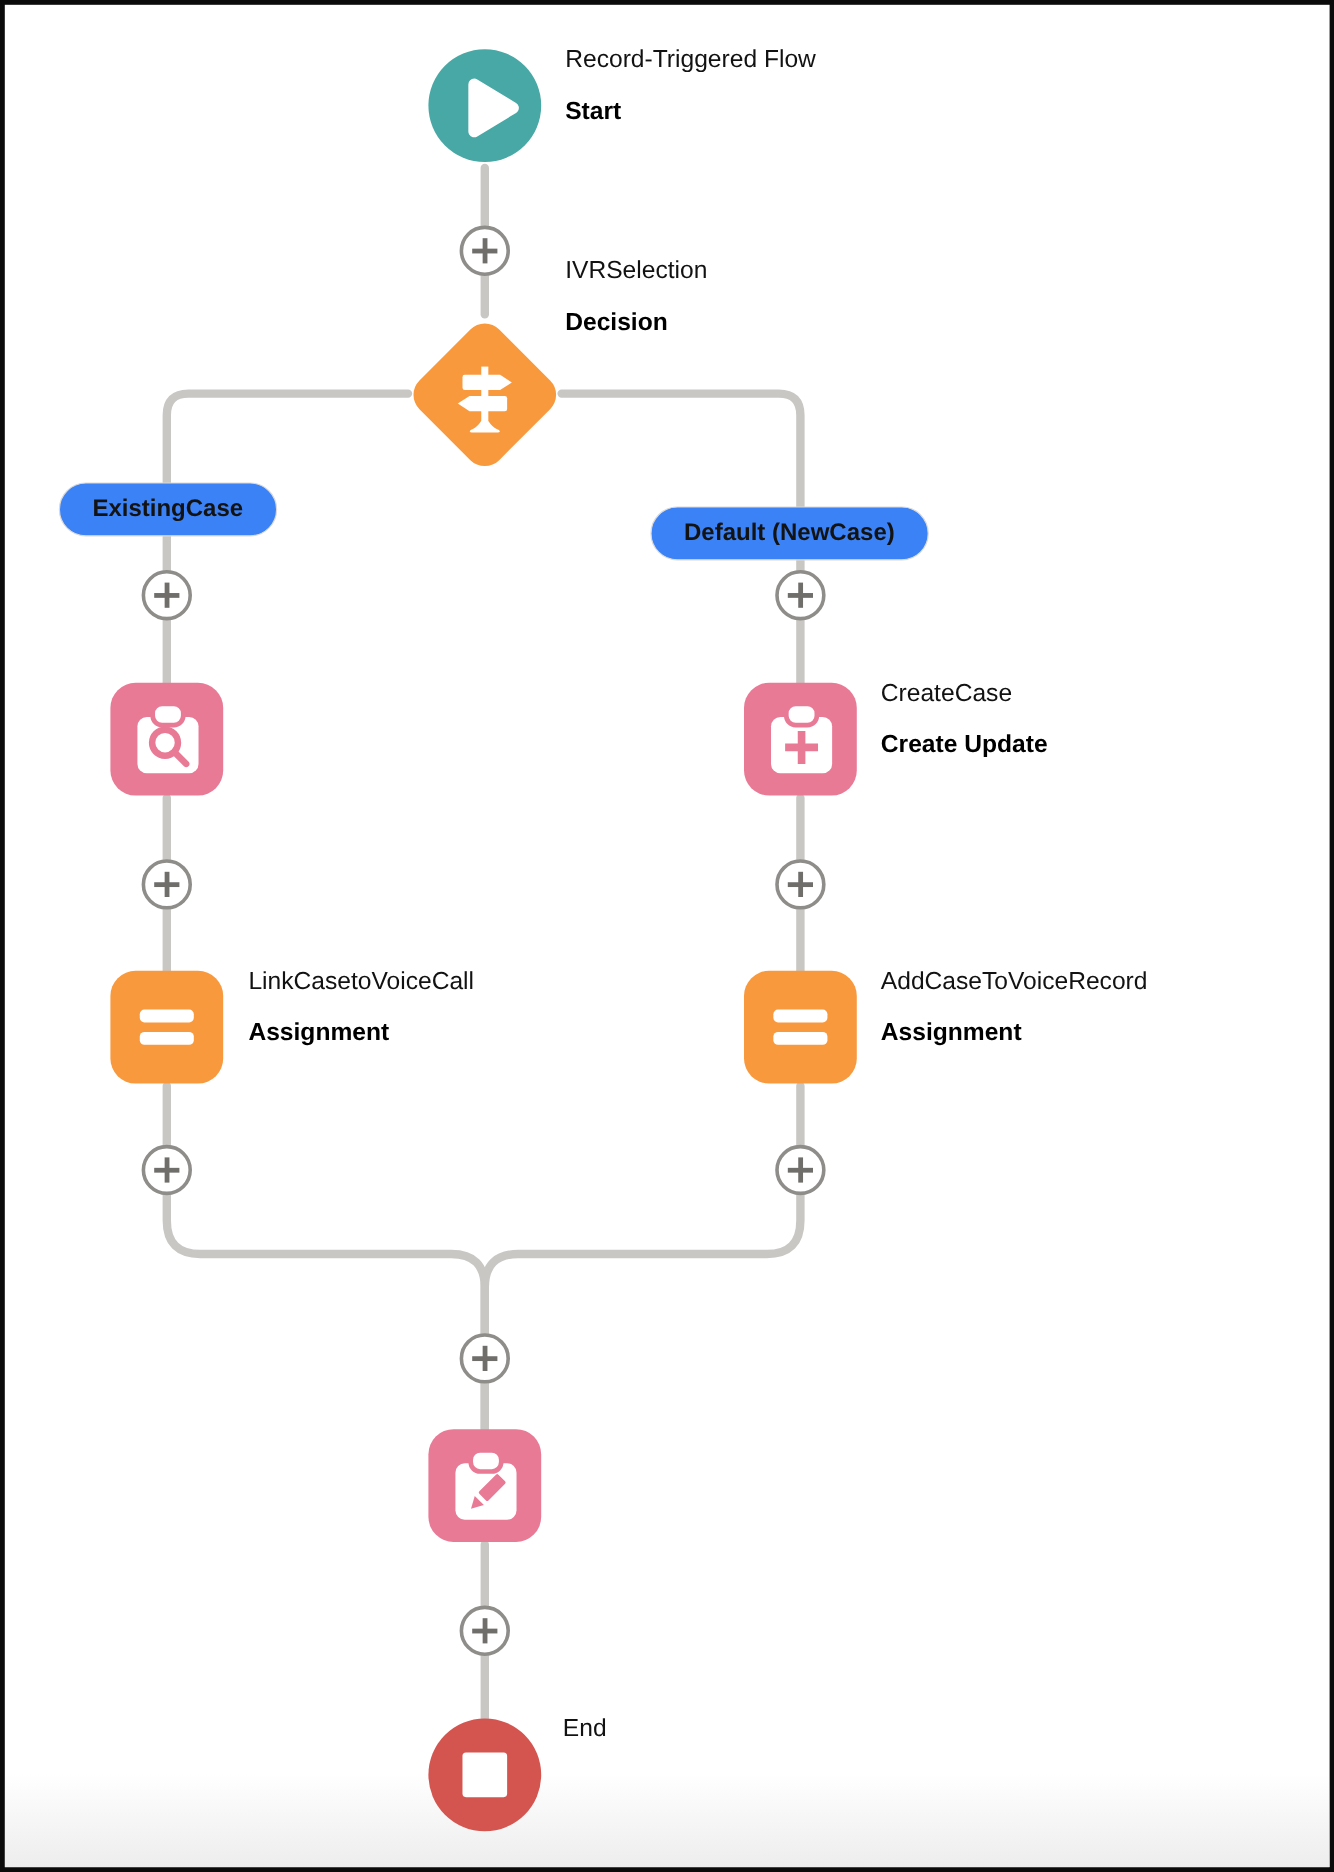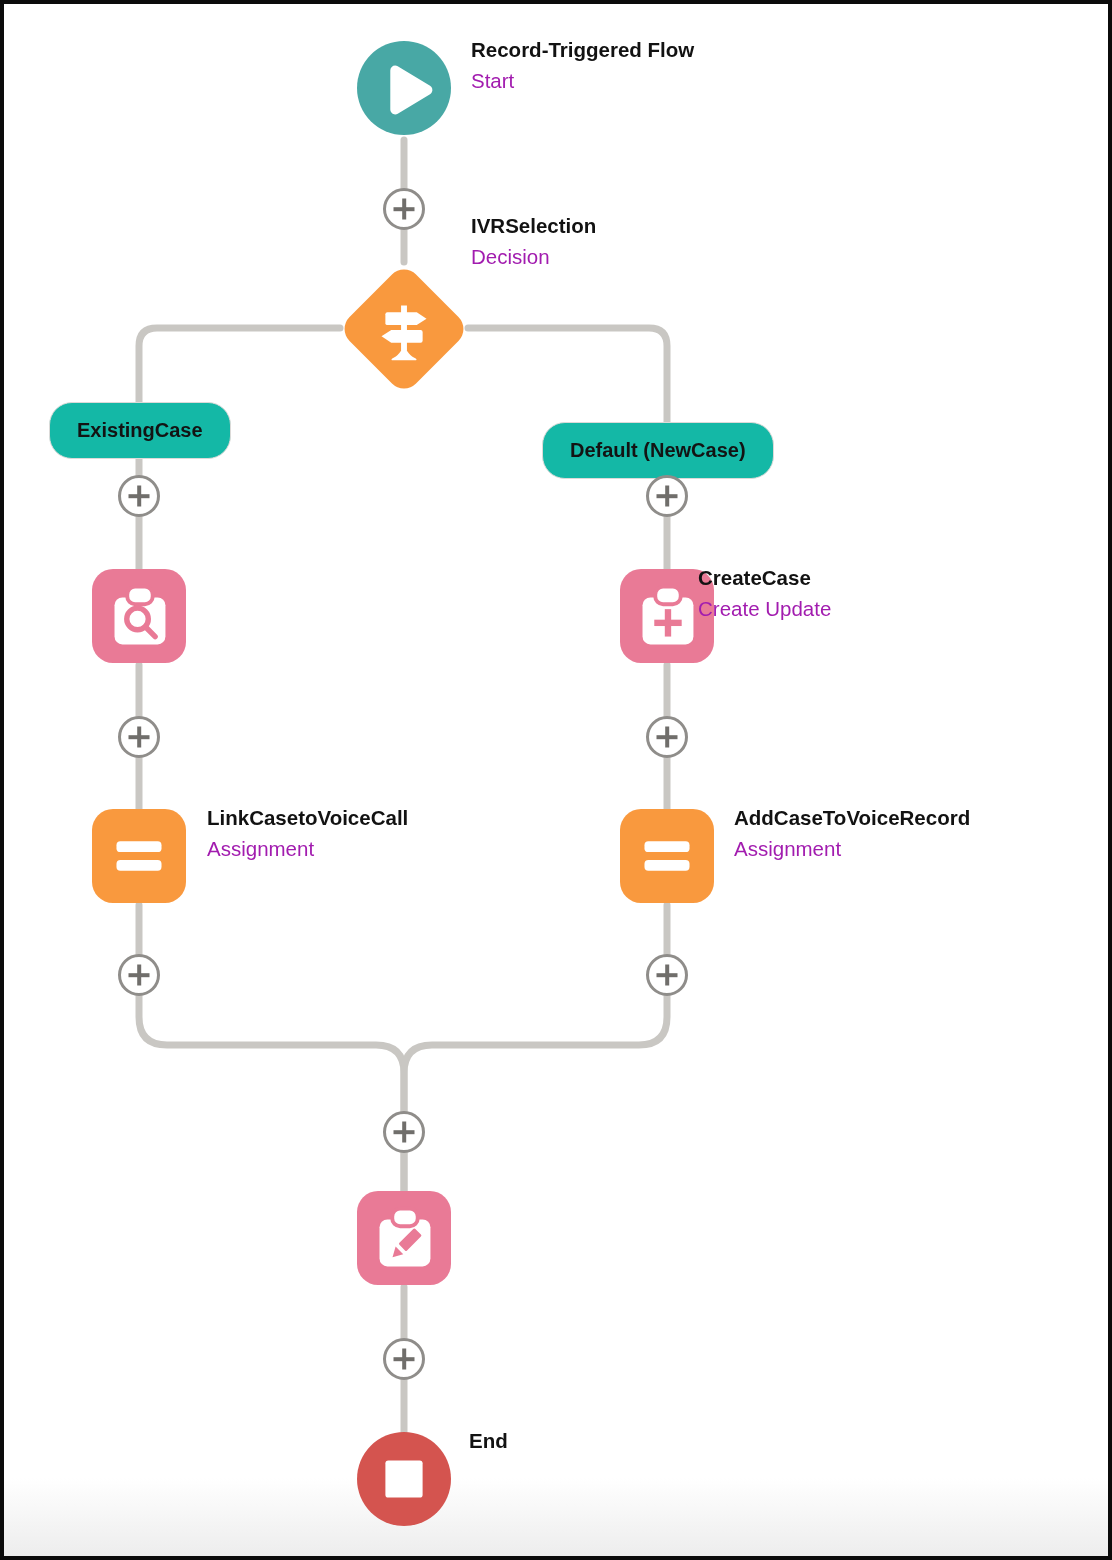--- a/index.html
+++ b/index.html
@@ -52,30 +52,30 @@
   }
   #node-decision svg { transform: rotate(-45deg); }
   
   .node-label {
     position: absolute;
     font-size: 20.5px;
     line-height: 31px;
     color: #161616;
     white-space: nowrap;
   }
-  .node-label .t { font-weight: 700; color: #121212; }
-  .node-label .s { font-weight: 400; color: #a21caf; }
+  .node-label .t { font-weight: 400; color: #121212; }
+  .node-label .s { font-weight: 700; color: #000000; margin-top: 12px; }
   
   .pill {
     position: absolute;
-    height: 57px;
+    height: 45px;
     padding: 0 27px;
     display: flex;
     align-items: center;
-    background: #14b8a6;
+    background: #3b82f6;
     border: 1.5px solid #dcdad8;
     border-radius: 23px;
     font-size: 20px;
     font-weight: 700;
     color: #131313;
     white-space: nowrap;
   }
   
   .plus {
     position: absolute;
@@ -153,21 +153,21 @@
   </div>
 
   <div class="node-icon square pink" style="left:616px; top:565px;">
     <svg viewBox="0 0 96 96">
       <rect x="23" y="29" width="52" height="48" rx="8" fill="#ffffff"></rect>
       <rect x="36" y="18" width="26" height="18" rx="8" fill="#ffffff" stroke="#e97a96" stroke-width="4"></rect>
       <line x1="49" y1="41" x2="49" y2="69" stroke="#e97a96" stroke-width="6.5"></line>
       <line x1="35" y1="55" x2="63" y2="55" stroke="#e97a96" stroke-width="6.5"></line>
     </svg>
   </div>
-  <div class="node-label" style="left:694px; top:558px;">
+  <div class="node-label" style="left:730px; top:558px;">
     <div class="t">CreateCase</div>
     <div class="s">Create Update</div>
   </div>
 
   <div class="plus" style="left:114px; top:712px;"></div>
   <div class="plus" style="left:642px; top:712px;"></div>
 
   <div class="node-icon square orange" style="left:88px; top:805px;">
     <svg viewBox="0 0 96 96">
       <rect x="25" y="33" width="46" height="11" rx="4" fill="#ffffff"></rect>

